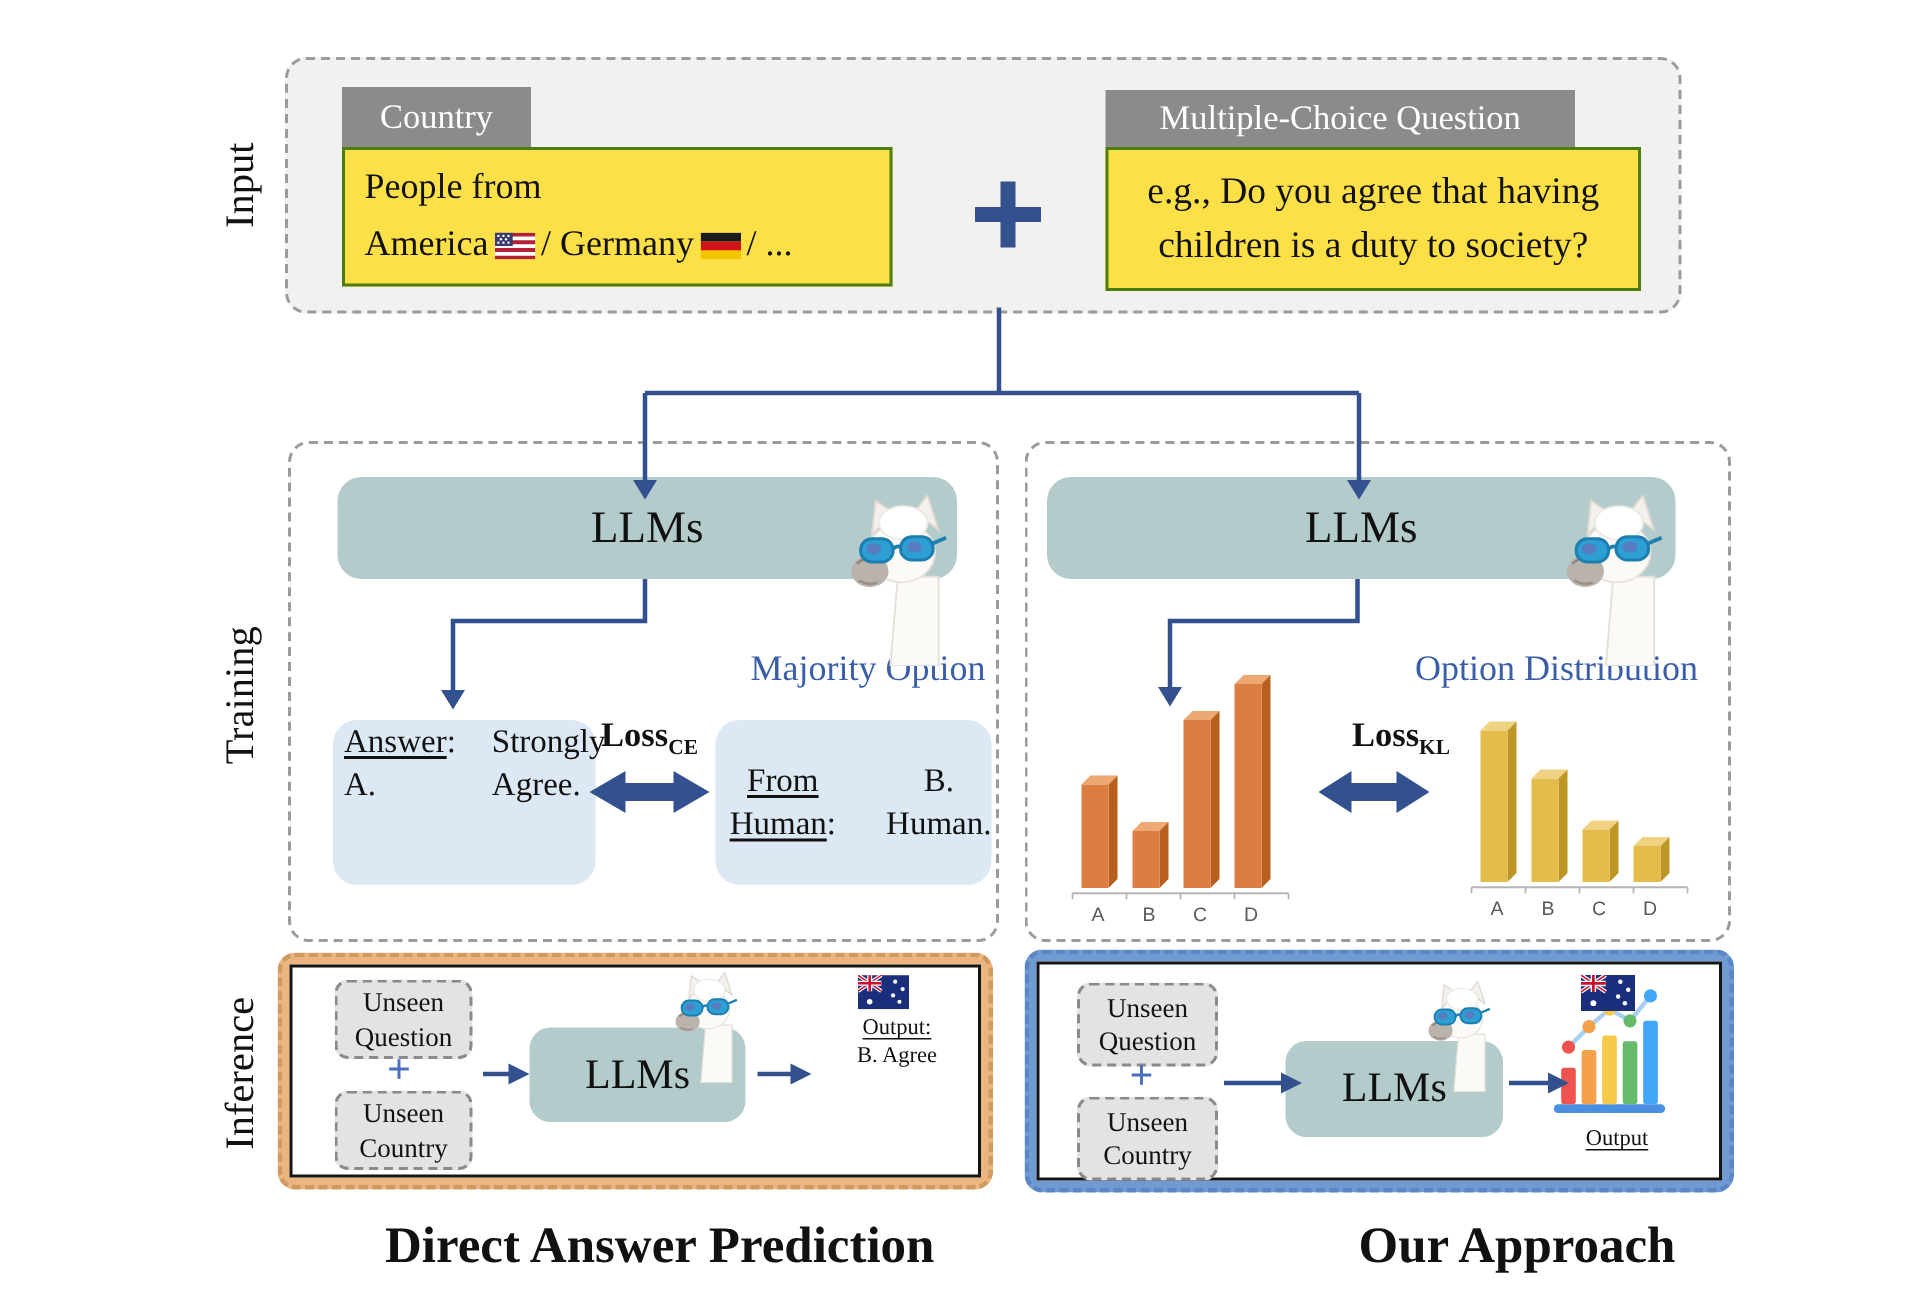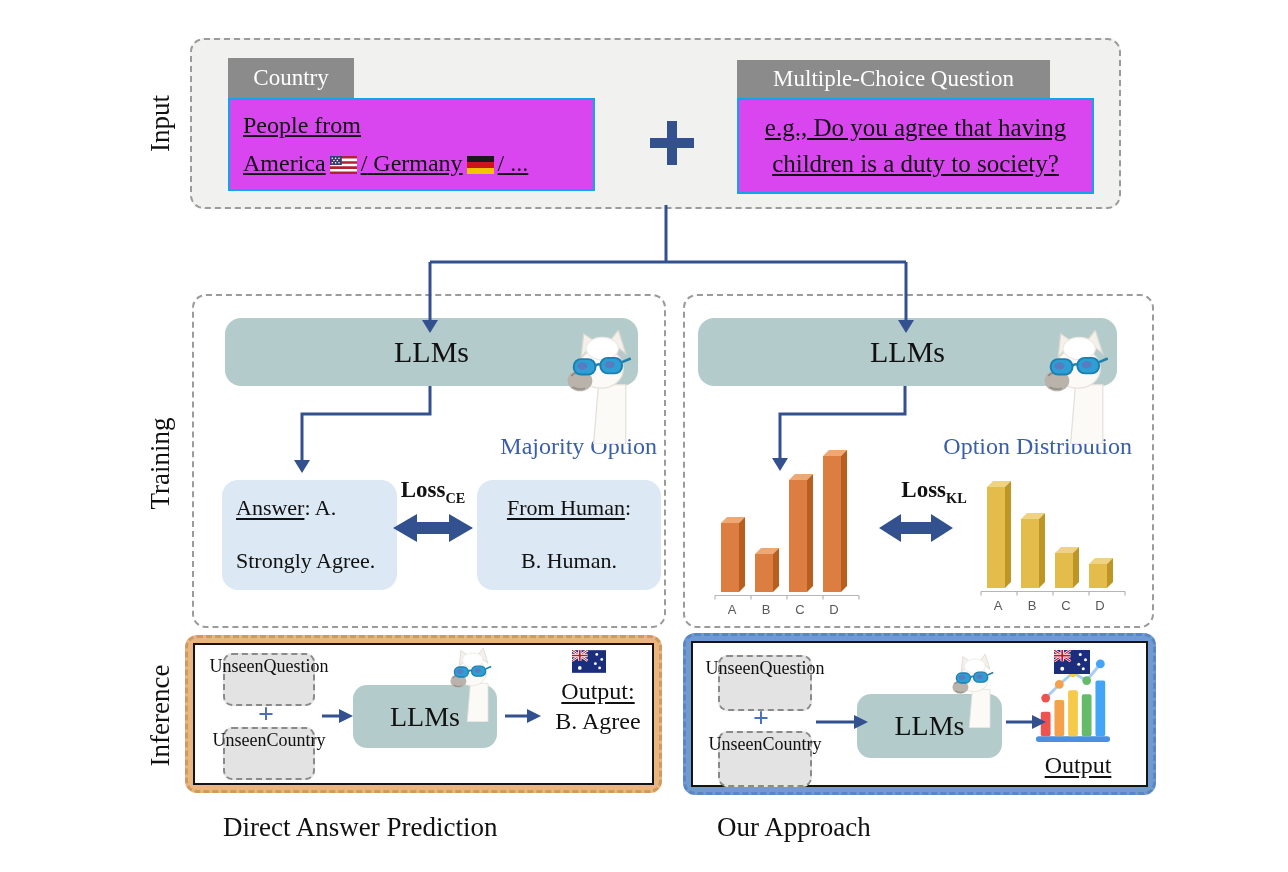--- a/index.html
+++ b/index.html
@@ -8,42 +8,42 @@
   .abs{position:absolute;}
   .overlay{position:absolute;left:0;top:0;z-index:6;pointer-events:none;}
   .stroke-arrow{stroke:var(--arrow);stroke-width:3;fill:none;}
   .fill-arrow{fill:var(--arrow);}
   .row-label{position:absolute;width:140px;text-align:center;font-size:27px;color:#111;
              transform:rotate(-90deg);}
   .dashed-panel{position:absolute;border:2px dashed var(--dash_gray);border-radius:14px;background:#fff;z-index:1;}
   .input-panel{background:var(--input_bg);}
   .tag{position:absolute;background:var(--tag_gray);color:#fff;font-size:23px;display:flex;
        align-items:center;justify-content:center;z-index:3;}
-  .white-box{position:absolute;background:#d946ef;border:2px solid #0ea5e9;font-size:24px;z-index:2;text-decoration:underline;}
+  .white-box{position:absolute;background:#fde047;border:2px solid #4d7c0f;font-size:24px;z-index:2;}
   .teal-box{position:absolute;background:var(--teal);border-radius:16px;display:flex;align-items:center;
             justify-content:center;font-size:30px;z-index:2;}
   .heading{position:absolute;color:var(--accent_blue);font-size:24px;text-align:right;z-index:3;}
   .soft-box{position:absolute;background:var(--soft_blue);border-radius:16px;font-size:22px;z-index:2;
-            display:flex;flex-direction:column;justify-content:center;line-height:1.3;gap:24px;}
+            display:flex;flex-direction:row;justify-content:center;line-height:1.3;gap:24px;}
   .loss{position:absolute;font-size:23px;text-align:center;z-index:3;color:#111;font-weight:bold;}
   .loss sub{font-size:0.62em;}
   .u{text-decoration:underline;text-underline-offset:3px;}
   .chart{position:absolute;z-index:2;}
   .chart-cat{fill:var(--chart_label);font:13px "Liberation Sans",sans-serif;}
   .inf-frame{position:absolute;border-radius:12px;z-index:1;}
   .inf-frame.orange{background:var(--orange_frame);border:3px dashed var(--orange_frame_edge);}
   .inf-frame.blue{background:var(--blue_frame);border:3px dashed var(--blue_frame_edge);}
   .inf-inner{position:absolute;inset:5px;background:#fff;border:2.5px solid #141414;}
   .unseen{position:absolute;background:var(--unseen_bg);border:2px dashed #8a8a8a;border-radius:9px;
-          font-size:18px;text-align:center;display:flex;justify-content:center;
+          font-size:18px;text-align:center;display:flex;flex-direction:column;justify-content:center;
           line-height:1.25;z-index:2;}
   .small-plus{position:absolute;color:var(--plus_blue);font-size:28px;font-weight:bold;z-index:2;}
   .inf-llm{font-size:28px;border-radius:14px;}
-  .output-text{position:absolute;font-size:24px;text-align:center;line-height:1.25;z-index:3;}
-  .caption{position:absolute;font-size:27px;font-weight:normal;text-align:left;z-index:2;}
+  .output-text{position:absolute;font-size:15px;text-align:center;line-height:1.25;z-index:3;}
+  .caption{position:absolute;font-size:34px;font-weight:bold;text-align:right;z-index:2;}
   .llama{position:absolute;z-index:4;}
   .flag{position:absolute;z-index:5;}
   .inline-flag{display:inline-block;vertical-align:-3px;margin:0 4px;}
   .q-center{display:flex;flex-direction:column;align-items:center;justify-content:center;text-align:center;}
 </style>
 </head>
 <body>
 
 <div class="canvas">
 

